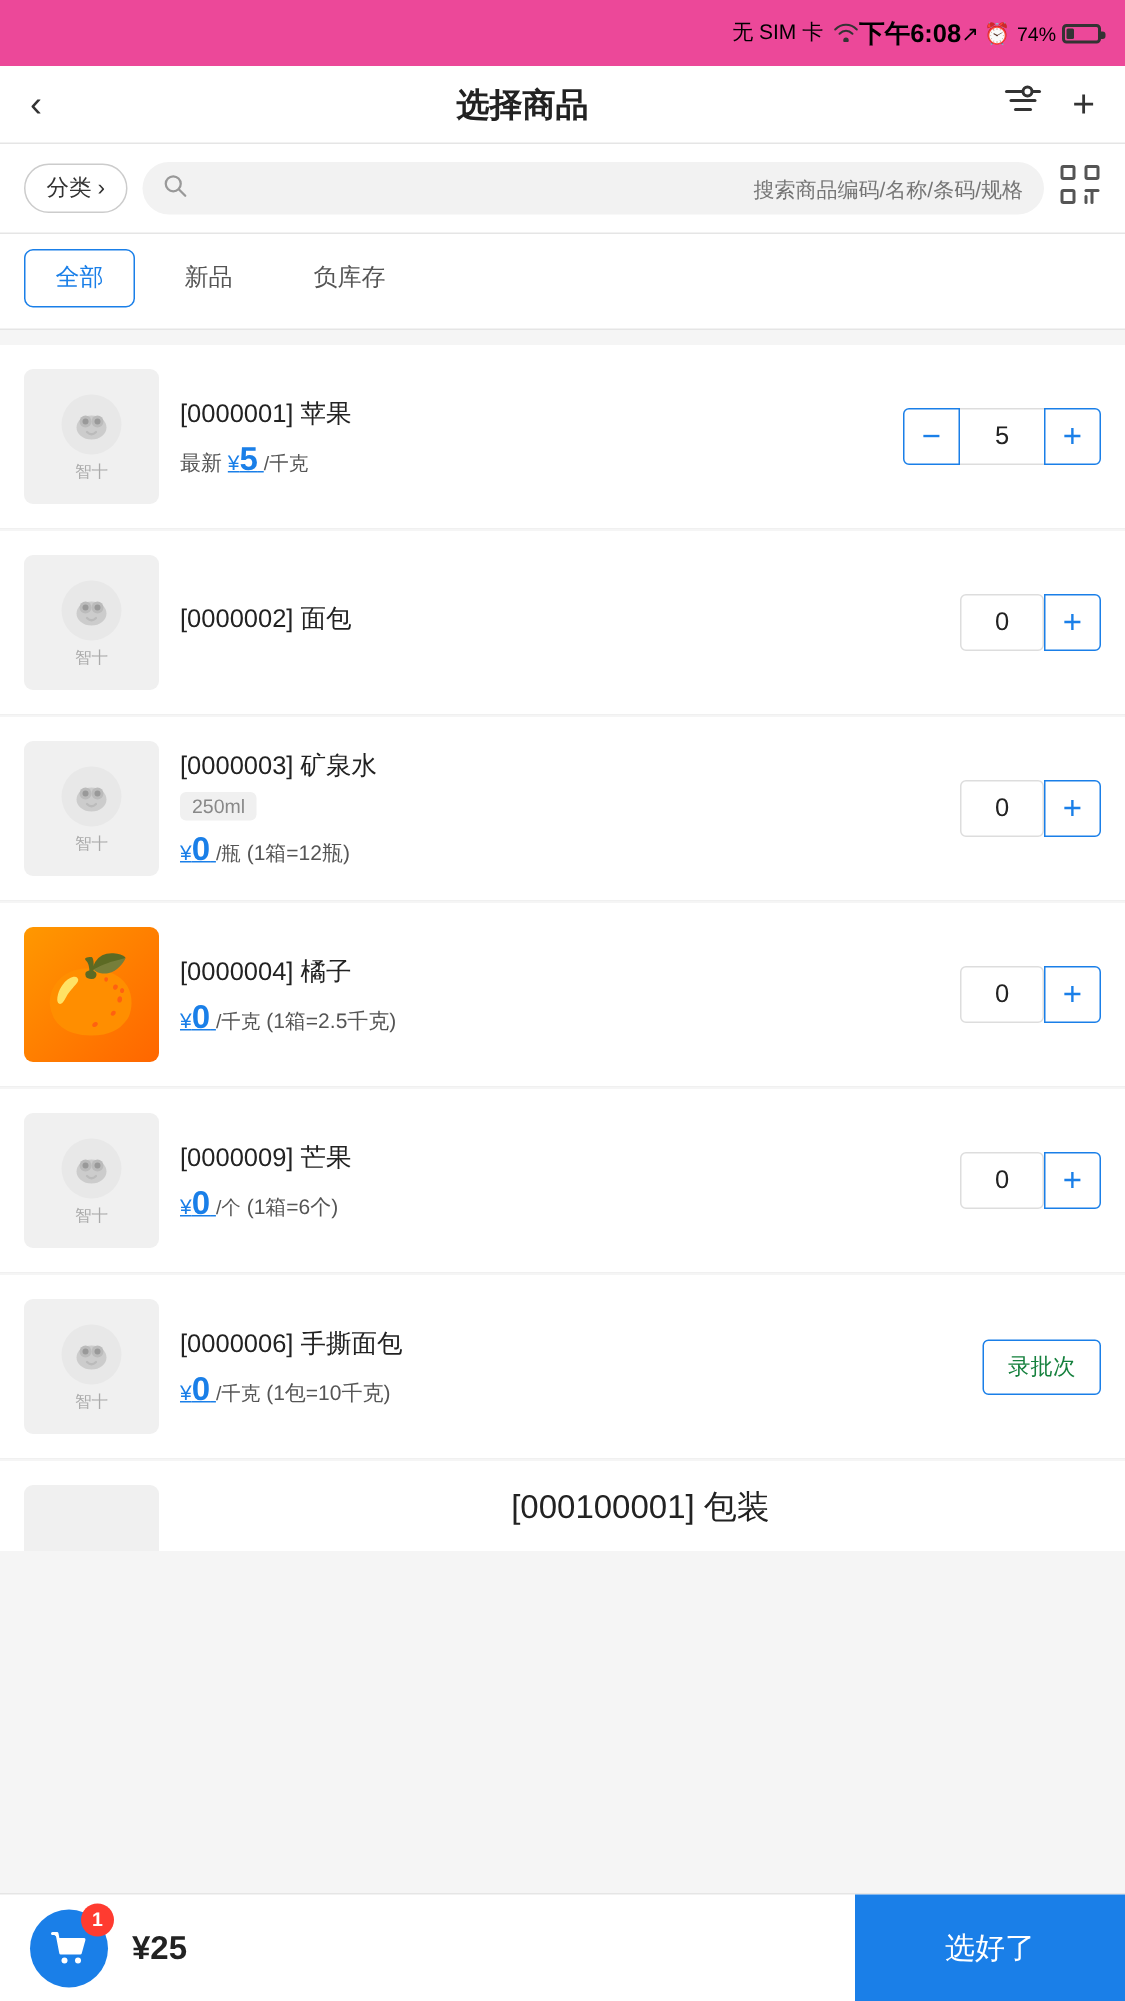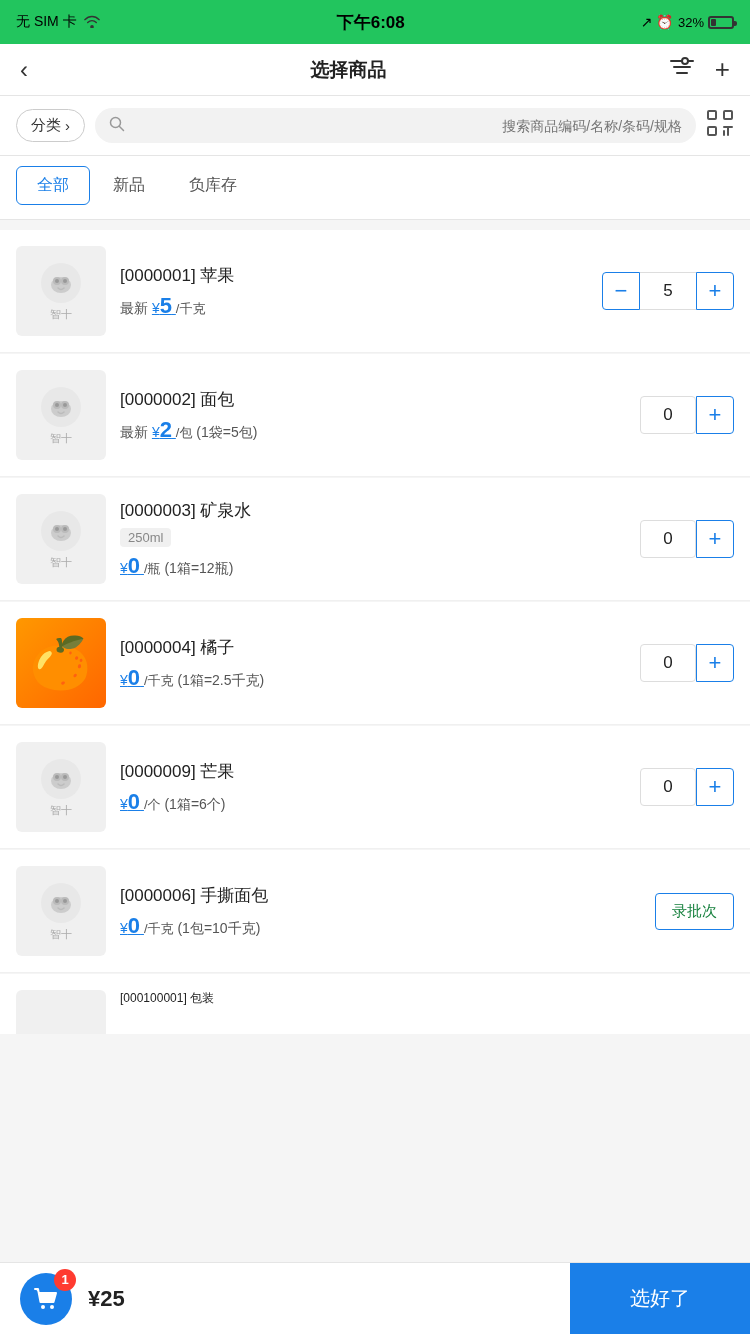--- a/index.html
+++ b/index.html
@@ -1,25 +1,25 @@
 <!DOCTYPE html>
 <html><head>
   <meta charset="utf-8">
   <meta name="viewport" content="width=750px">
   <style>
     * { box-sizing: border-box; margin: 0; padding: 0; }
     body { font-family: -apple-system, 'PingFang SC', 'Helvetica Neue', sans-serif; background: #f5f5f5; width: 750px; min-height: 1334px; overflow-x: hidden; }
 
     
     .status-bar {
-      background: #22c55e;
+      background: #ec4899;
       height: 44px;
       display: flex;
       align-items: center;
-      justify-content: space-between;
+      justify-content: flex-end;
       padding: 15px 16px;
       font-size: 15px;
       font-weight: 500;
     }
     .status-left { display: flex; align-items: center; gap: 6px; font-size: 14px; }
     .status-center { font-size: 17px; font-weight: 600; }
     .status-right { display: flex; align-items: center; gap: 4px; font-size: 13px; }
     .battery { display: inline-block; width: 26px; height: 13px; border: 2px solid #333; border-radius: 3px; position: relative; }
     .battery::after { content: ''; position: absolute; right: -5px; top: 3px; width: 3px; height: 5px; background: #333; border-radius: 0 2px 2px 0; }
     .battery-fill { position: absolute; left: 1px; top: 1px; height: calc(100% - 2px); width: 21%; background: #333; border-radius: 1px; }
@@ -28,21 +28,21 @@
     .nav-bar {
       background: #fff;
       height: 52px;
       display: flex;
       align-items: center;
       justify-content: space-between;
       padding: 0 20px;
       border-bottom: 1px solid #e5e5e5;
     }
     .nav-back { font-size: 24px; color: #333; cursor: pointer; }
-    .nav-title { font-size: 19px; font-weight: 600; color: #222; }
+    .nav-title { font-size: 22px; font-weight: 600; color: #222; }
     .nav-actions { display: flex; align-items: center; gap: 20px; }
     .nav-filter-icon, .nav-add-icon { font-size: 22px; color: #333; cursor: pointer; }
 
     
     .filter-row {
       background: #fff;
       padding: 12px 16px;
       display: flex;
       align-items: center;
       gap: 10px;
@@ -81,21 +81,21 @@
       text-align: right;
     }
     .scan-btn { font-size: 22px; color: #555; cursor: pointer; }
 
     
     .tab-row {
       background: #fff;
       display: flex;
       align-items: center;
       padding: 10px 16px 14px;
-      gap: 2px;
+      gap: 12px;
       border-bottom: 1px solid #e5e5e5;
     }
     .tab-item {
       padding: 8px 20px;
       border-radius: 6px;
       font-size: 16px;
       cursor: pointer;
       color: #555;
       background: #fff;
       border: 1px solid transparent;
@@ -290,21 +290,21 @@
         <path d="M10 12a2 2 0 1 1 0 4 2 2 0 0 1 0-4z" fill="#333"></path>
         <path d="M5.2 9.2C6.6 7.8 8.2 7 10 7s3.4.8 4.8 2.2" stroke="#333" stroke-width="1.5" fill="none" stroke-linecap="round"></path>
         <path d="M2 6C4.3 3.7 7 2.5 10 2.5S15.7 3.7 18 6" stroke="#333" stroke-width="1.5" fill="none" stroke-linecap="round"></path>
       </svg>
     </span>
   </div>
   <div class="status-center">下午6:08</div>
   <div class="status-right">
     <span style="font-size:14px;">↗</span>
     <span style="font-size:14px;">⏰</span>
-    <span>32%</span>
+    <span>74%</span>
     <span class="battery">
         <span class="battery-fill"></span>
       </span>
   </div>
 </div>
 
 <div class="nav-bar">
   <span class="nav-back">‹</span>
   <span class="nav-title">选择商品</span>
   <div class="nav-actions">
@@ -398,28 +398,20 @@
           <circle cx="26" cy="20" r="4" fill="#bbb"></circle>
           <circle cx="18" cy="20" r="2" fill="#999"></circle>
           <circle cx="26" cy="20" r="2" fill="#999"></circle>
           <path d="M19 27 Q22 30 25 27" stroke="#bbb" stroke-width="1.5" fill="none" stroke-linecap="round"></path>
         </svg>
         <span style="font-size:11px; color:#aaa;">智十</span>
       </div>
     </div>
     <div class="product-info">
       <div class="product-name">[0000002] 面包</div>
-      <div class="product-price">
-        <span>最新 </span>
-        <span style="text-decoration: underline; text-decoration-color: #1a7fe8;">
-          <span style="color:#1a7fe8; font-size:14px;">¥</span><span style="color:#1a7fe8; font-size:22px; font-weight:700;">2</span>
-        </span>
-        <span class="price-unit">/包</span>
-        <span class="price-note">(1袋=5包)</span>
-      </div>
     </div>
     <div class="qty-control">
       <input class="qty-input-only" type="text" value="0" style="">
       <button class="qty-btn plus" style="border-left: 1.5px solid #1a7fe8; border-radius: 0 4px 4px 0;">+</button>
     </div>
   </div>
 
   <div class="product-item">
     <div class="product-thumb">
       <div class="owl-logo">
@@ -525,21 +517,21 @@
         <span class="price-unit">/千克</span>
         <span class="price-note">(1包=10千克)</span>
       </div>
     </div>
     <button class="batch-btn">录批次</button>
   </div>
 
   <div class="product-item-partial">
     <div class="product-thumb" style="width:90px; height:90px; background:#f0f0f0; border-radius:6px; flex-shrink:0;"></div>
     <div class="product-info">
-      <div class="product-name" style="font-size:12px;">[000100001] 包装</div>
+      <div class="product-name" style="font-size:22px;text-align:center;">[000100001] 包装</div>
     </div>
   </div>
 
 </div>
 
 <div class="bottom-spacer"></div>
 
 <div class="bottom-bar">
   <div class="cart-area">
     <div class="cart-icon-wrap">

